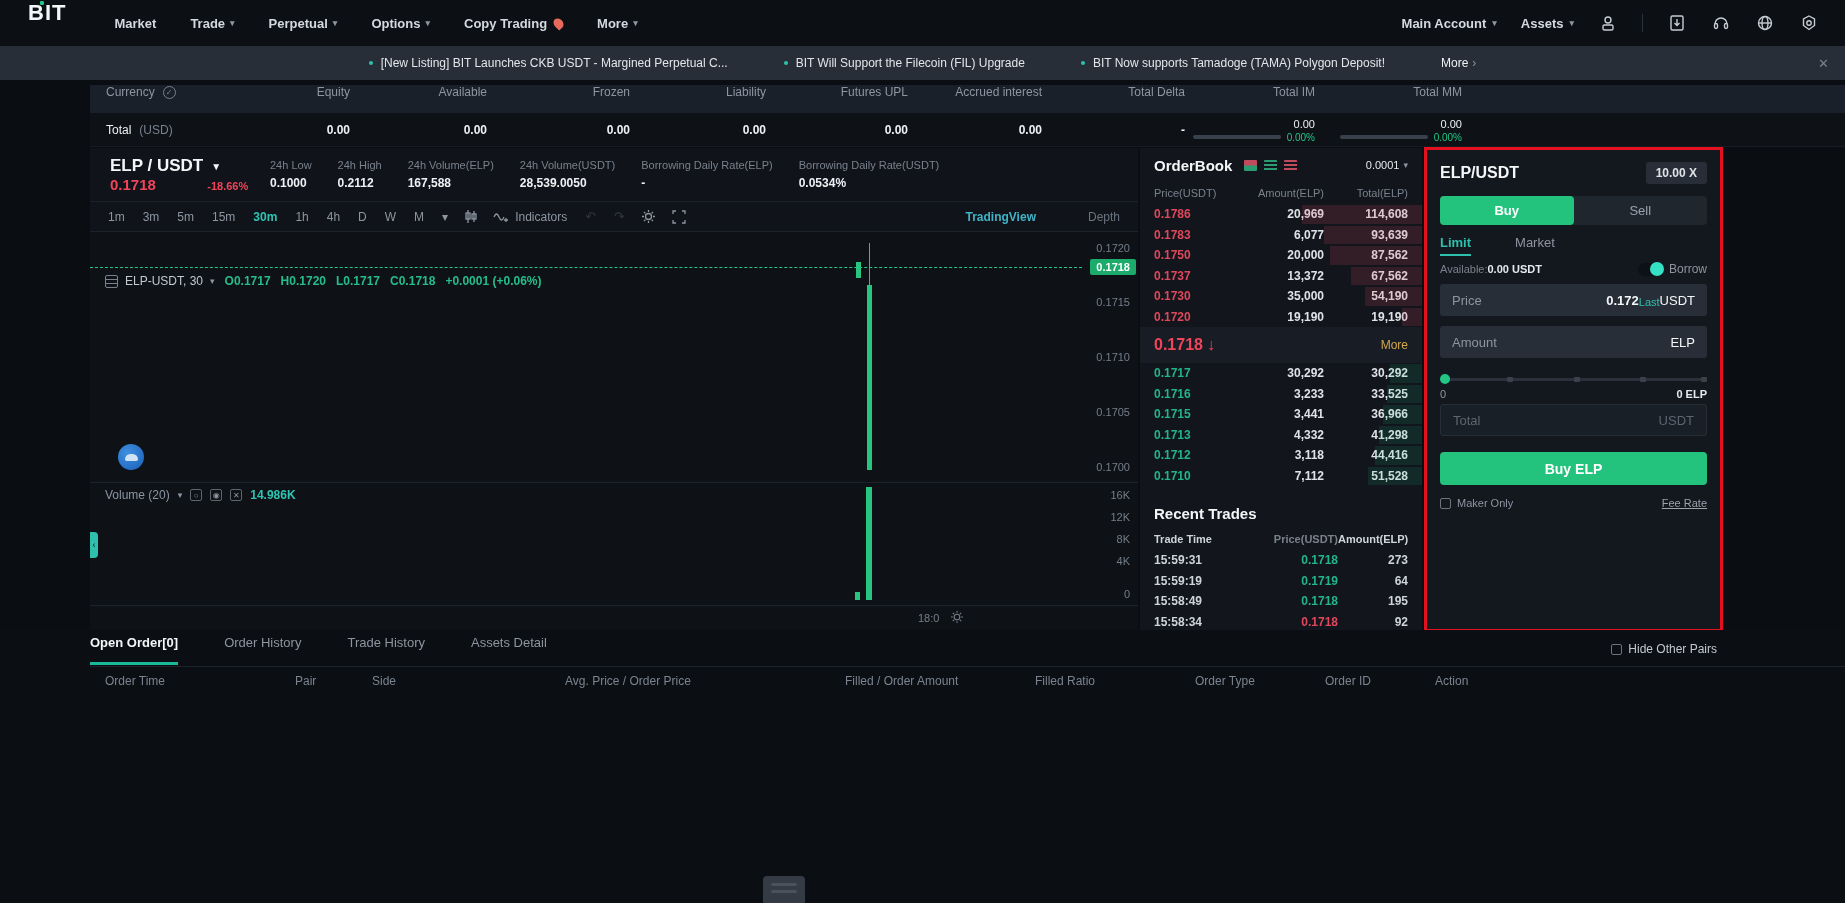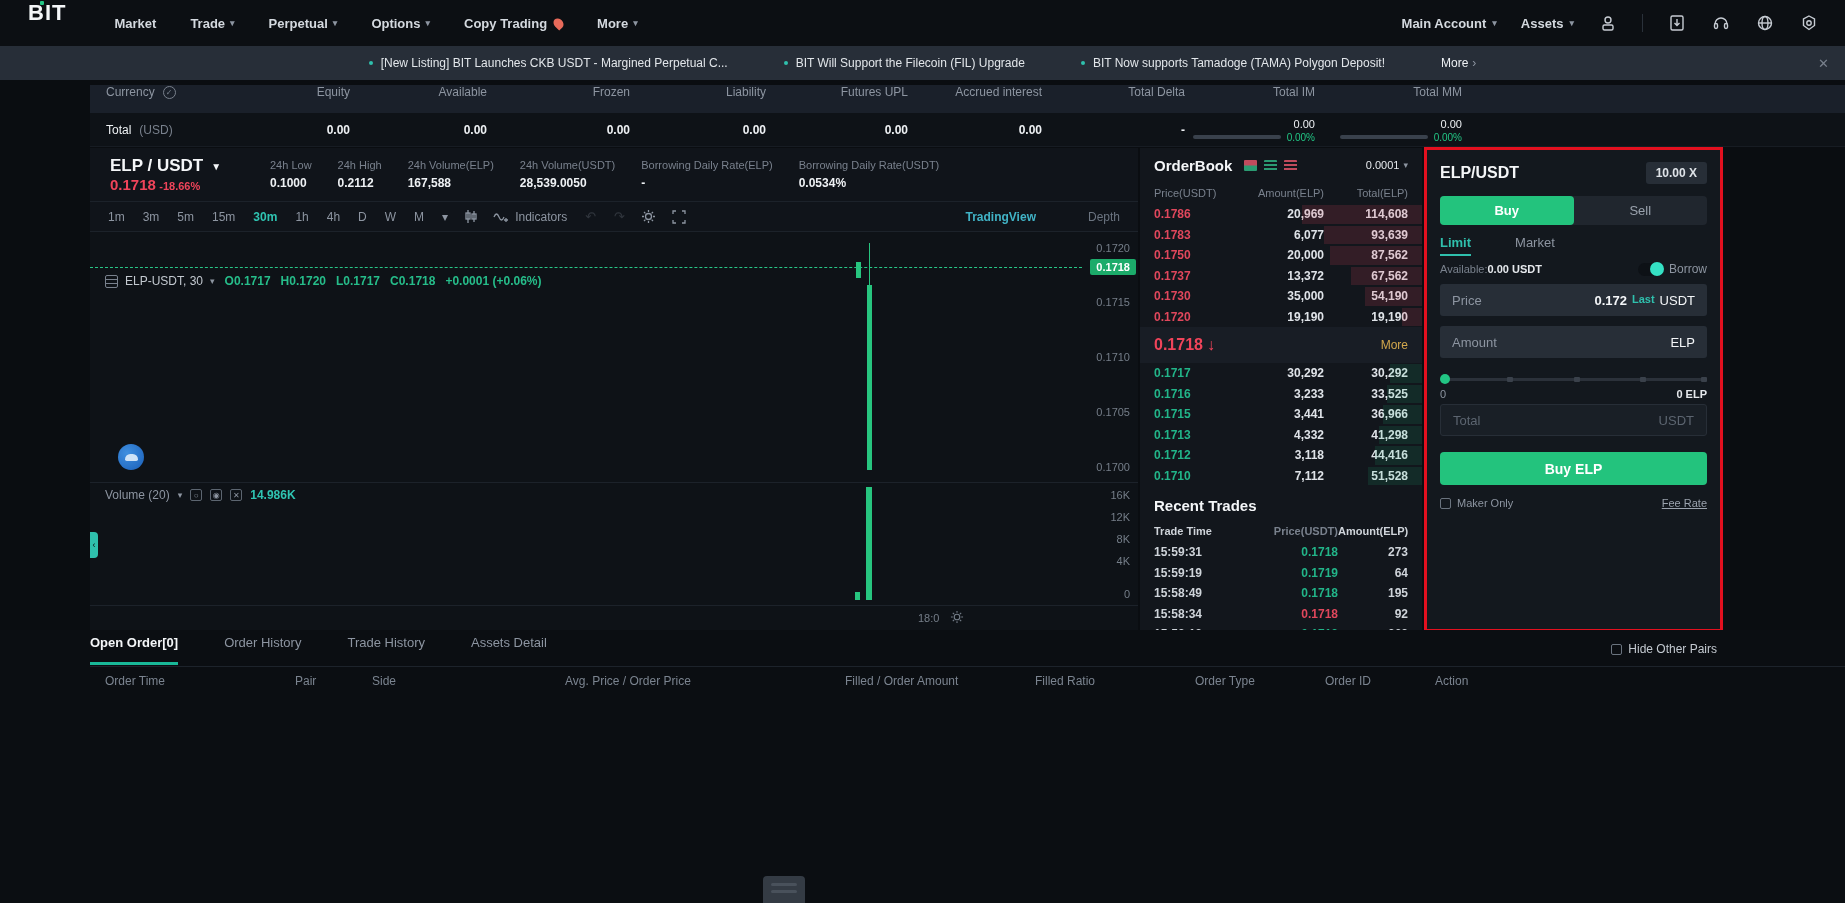--- a/index.html
+++ b/index.html
@@ -40,21 +40,21 @@
   .imm .barrow { display:flex; align-items:center; gap:6px; }
   .imm .bar { width:88px; height:4px; background:#39414c; border-radius:2px; }
   .imm .pct { font-size:10px; color:#22c584; }
 
   
   .pair-head { position:absolute; left:90px; top:148px; width:1048px; height:54px; background:#10141a; border-bottom:1px solid #1c222a; display:flex; align-items:center; }
   .pair-name { margin-left:20px; width:148px; cursor:pointer; }
   .pair-name .nm { font-size:17px; font-weight:bold; color:#f4f6f8; display:flex; align-items:center; gap:8px; }
   .pair-name .nm .caret { color:#f4f6f8; font-size:10px; }
   .pair-name .pr { margin-top:3px; font-size:15px; font-weight:bold; color:#f0445a; }
-  .pair-name .chg { font-size:11px; font-weight:bold; color:#f0445a; }
+  .pair-name .chg { font-size:11px; font-weight:bold; color:#f0445a;margin-left:48px; }
   .pair-stats { display:flex; gap:26px; margin-left:12px; }
   .pstat .lb { font-size:11px; color:#79818d; }
   .pstat .vl { margin-top:5px; font-size:12px; font-weight:bold; color:#eef1f4; }
 
   .chart-toolbar { position:absolute; left:90px; top:202px; width:1048px; height:30px; background:#10141a; border-bottom:1px solid #1c222a; display:flex; align-items:center; color:#8d95a1; }
   .tf { margin-left:18px; font-size:12px; cursor:pointer; }
   .tf.active { color:#2fc4b2; font-weight:bold; }
   .tb-ic { margin-left:16px; cursor:pointer; display:flex; align-items:center; }
   .tb-ic svg { stroke:#8d95a1; fill:none; stroke-width:1.3; }
   .ind-label { margin-left:6px; font-size:12px; cursor:pointer; }
@@ -99,21 +99,21 @@
   .ob-row { position:relative; height:20.5px; display:flex; align-items:center; padding:0 14px; font-size:12px; cursor:pointer; }
   .ob-row .num { color:#dfe3e8; font-weight:bold; }
   .ask-p { color:#e0475c; font-weight:bold; }
   .bid-p { color:#22b589; font-weight:bold; }
   .depth-bar { position:absolute; right:0; top:1px; bottom:1px; }
   .depth-ask { background:rgba(224,71,92,.16); }
   .depth-bid { background:rgba(34,197,132,.12); }
   .ob-mid { height:36px; display:flex; align-items:center; padding:0 14px; background:#181d25; }
   .ob-mid .px { font-size:16px; font-weight:bold; color:#f0445a; display:flex; gap:4px; align-items:center; cursor:pointer; }
   .ob-more { margin-left:auto; font-size:12px; color:#d2a74c; cursor:pointer; }
-  .rt-title { height:30px; display:flex; align-items:center; padding:0 14px; font-size:15px; font-weight:bold; color:#f4f6f8; margin-top:4px; }
+  .rt-title { height:30px; display:flex; align-items:center; padding:0 14px; font-size:15px; font-weight:bold; color:#f4f6f8; margin-top:12px; }
   .rt-row { height:20.5px; display:flex; align-items:center; padding:0 14px; font-size:12px; }
   .rt-c1 { width:84px; color:#cfd4da; font-weight:bold; } .rt-c2 { flex:1; text-align:right; font-weight:bold; } .rt-c3 { width:70px; text-align:right; color:#cfd4da; font-weight:bold; }
   .up { color:#22b589; } .down { color:#e0475c; }
 
   
   .tp { position:absolute; left:1424px; top:147px; width:299px; height:485px; background:#13181e; border:3px solid #e3101f; }
   .tp-head { position:absolute; left:13px; right:13px; top:12px; display:flex; align-items:center; }
   .tp-pair { font-size:16px; font-weight:bold; color:#f4f6f8; }
   .lev-btn { margin-left:auto; background:#272e37; border-radius:3px; padding:4px 10px; font-size:12px; font-weight:bold; color:#dfe3e8; cursor:pointer; }
   .seg { position:absolute; left:13px; right:13px; top:46px; height:29px; background:#20262e; border-radius:4px; display:flex; }
@@ -123,23 +123,23 @@
   .lm .limit { color:#2fc0ad; font-weight:bold; border-bottom:2px solid #2fc0ad; padding-bottom:4px; cursor:pointer; }
   .lm .market { color:#8d95a1; cursor:pointer; }
   .avail { position:absolute; left:13px; right:13px; top:112px; display:flex; align-items:center; font-size:11px; }
   .avail .lb { color:#79818d; } .avail .vl { color:#e6e9ed; font-weight:bold; }
   .borrow { margin-left:auto; display:flex; align-items:center; gap:5px; cursor:pointer; }
   .tgl { width:26px; height:13px; background:#0d1116; border-radius:7px; position:relative; }
   .tgl .knob { position:absolute; right:0; top:-1px; width:14px; height:14px; border-radius:50%; background:#35e0c4; }
   .borrow .lb { color:#8d95a1; font-size:12px; }
   .inp { position:absolute; left:13px; right:13px; height:32px; background:#272e37; border-radius:3px; display:flex; align-items:center; padding:0 12px; cursor:text; }
   .inp .lb { font-size:13px; color:#8d95a1; }
-  .inp .rt { margin-left:auto; display:flex; align-items:flex-start; gap:5px; }
+  .inp .rt { margin-left:auto; display:flex; align-items:flex-end; }
   .inp .val { font-size:13px; font-weight:bold; color:#f4f6f8; }
-  .inp .last { font-size:11px; color:#2fc0ad; cursor:pointer;font-weight:bold; }
+  .inp .last { font-size:11px; color:#2fc0ad; cursor:pointer; }
   .inp .un { font-size:13px; color:#f4f6f8; }
   .inp.ghost { background:#191f26; border:1px solid #272e37; }
   .inp.ghost .lb, .inp.ghost .un { color:#5c6570; }
   .slider { position:absolute; left:13px; right:13px; top:224px; height:10px; }
   .slider .track { position:absolute; left:0; right:0; top:4px; height:3px; background:#2b313a; border-radius:2px; }
   .slider .tick { position:absolute; top:3px; width:6px; height:5px; background:#3a414b; border-radius:1px; }
   .slider .knob { position:absolute; left:0; top:0; width:10px; height:10px; border-radius:50%; background:#22c584; cursor:grab; }
   .sl-labs { position:absolute; left:13px; right:13px; top:238px; display:flex; font-size:11px; }
   .sl-labs .mn { color:#8d95a1; } .sl-labs .mx { margin-left:auto; color:#e6e9ed; font-weight:bold; }
   .submit { position:absolute; left:13px; right:13px; top:302px; height:33px; background:#23c37d; border-radius:4px; color:#fff; font-size:14px; font-weight:bold; display:flex; align-items:center; justify-content:center; cursor:pointer; }

